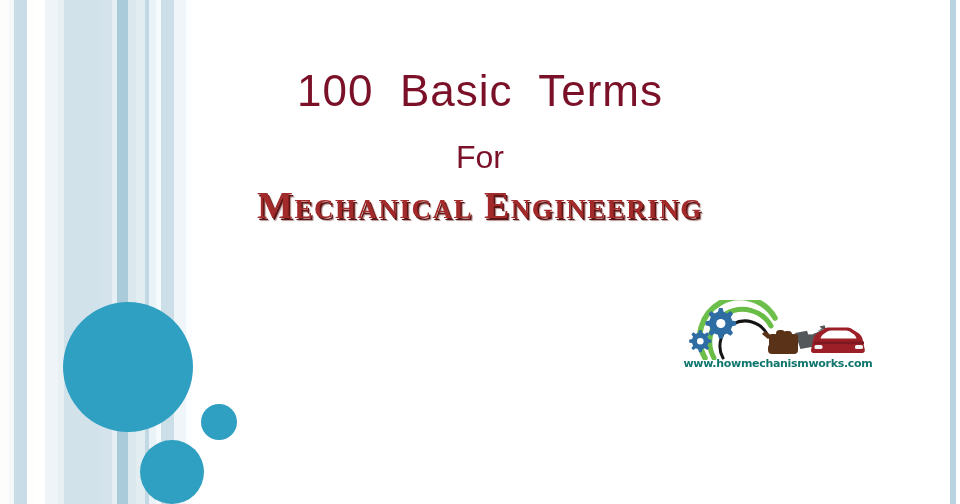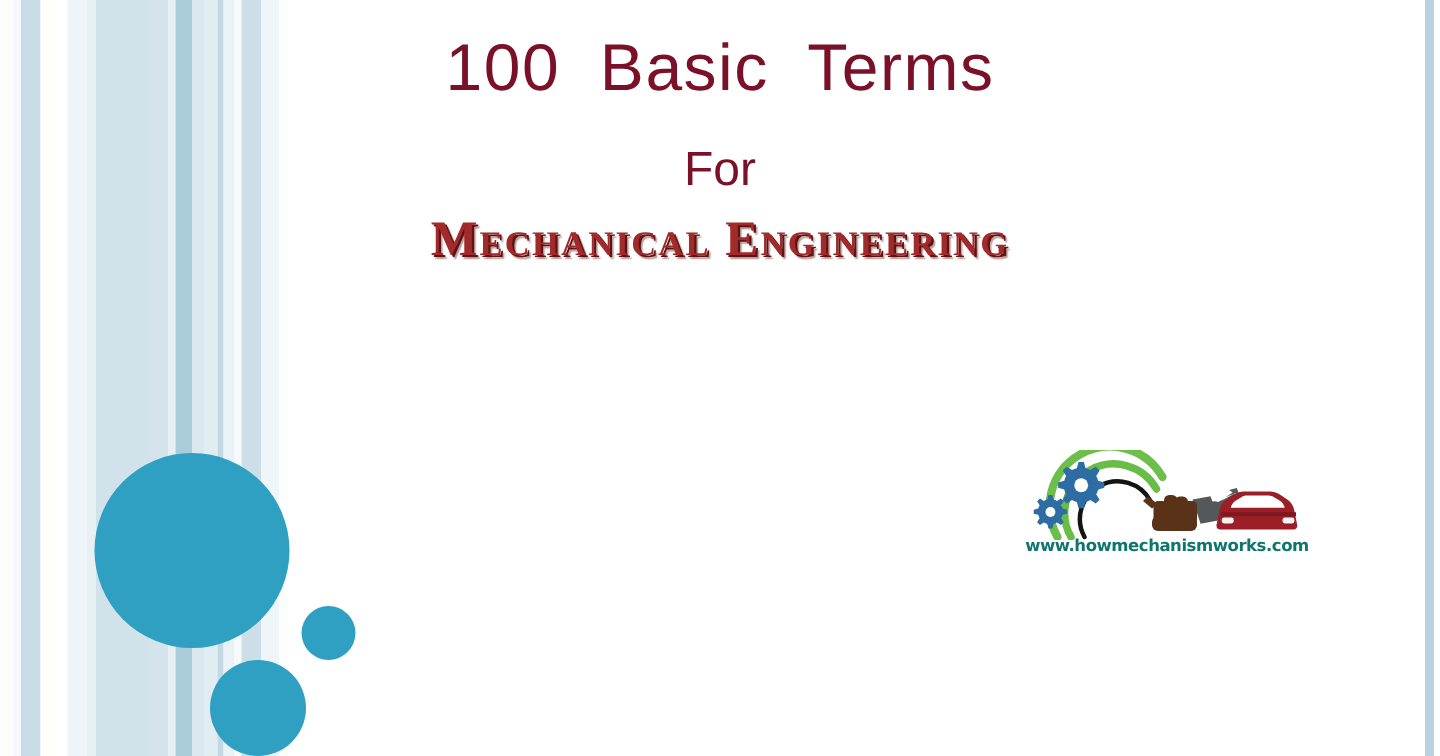--- a/index.html
+++ b/index.html
@@ -45,31 +45,32 @@
     width: 960px;
     text-align: center;
   }
   .title-line-1 {
     font-family: "Liberation Sans", sans-serif;
     font-size: 44px;
     line-height: 56px;
     color: #7b1128;
     letter-spacing: 1px;
     white-space: pre;
+    margin-top: 45px;
   }
   .title-line-2 {
     font-family: "Liberation Sans", sans-serif;
     font-size: 32px;
     line-height: 52px;
     color: #7b1128;
     margin-top: 12px;
   }
   .title-line-3 {
     font-family: "Liberation Serif", serif;
-    font-size: 33px;
+    font-size: 38px;
     line-height: 40px;
     font-weight: bold;
     font-variant: small-caps;
     color: #a32a2a;
     letter-spacing: 1.5px;
     margin-top: 2px;
     text-shadow: 1.5px 1.5px 0 #5d1414, 2.5px 2.5px 1px rgba(93,20,20,0.45);
   }
 
   

